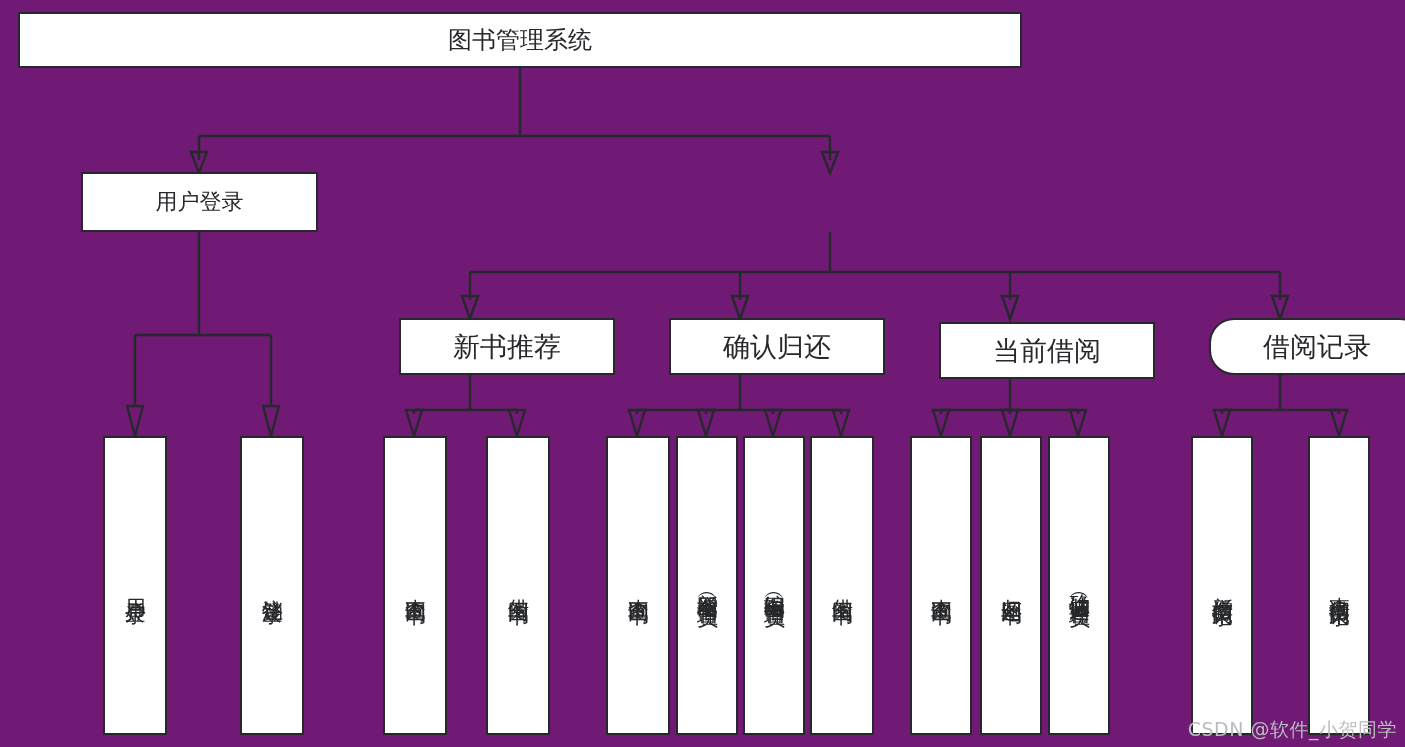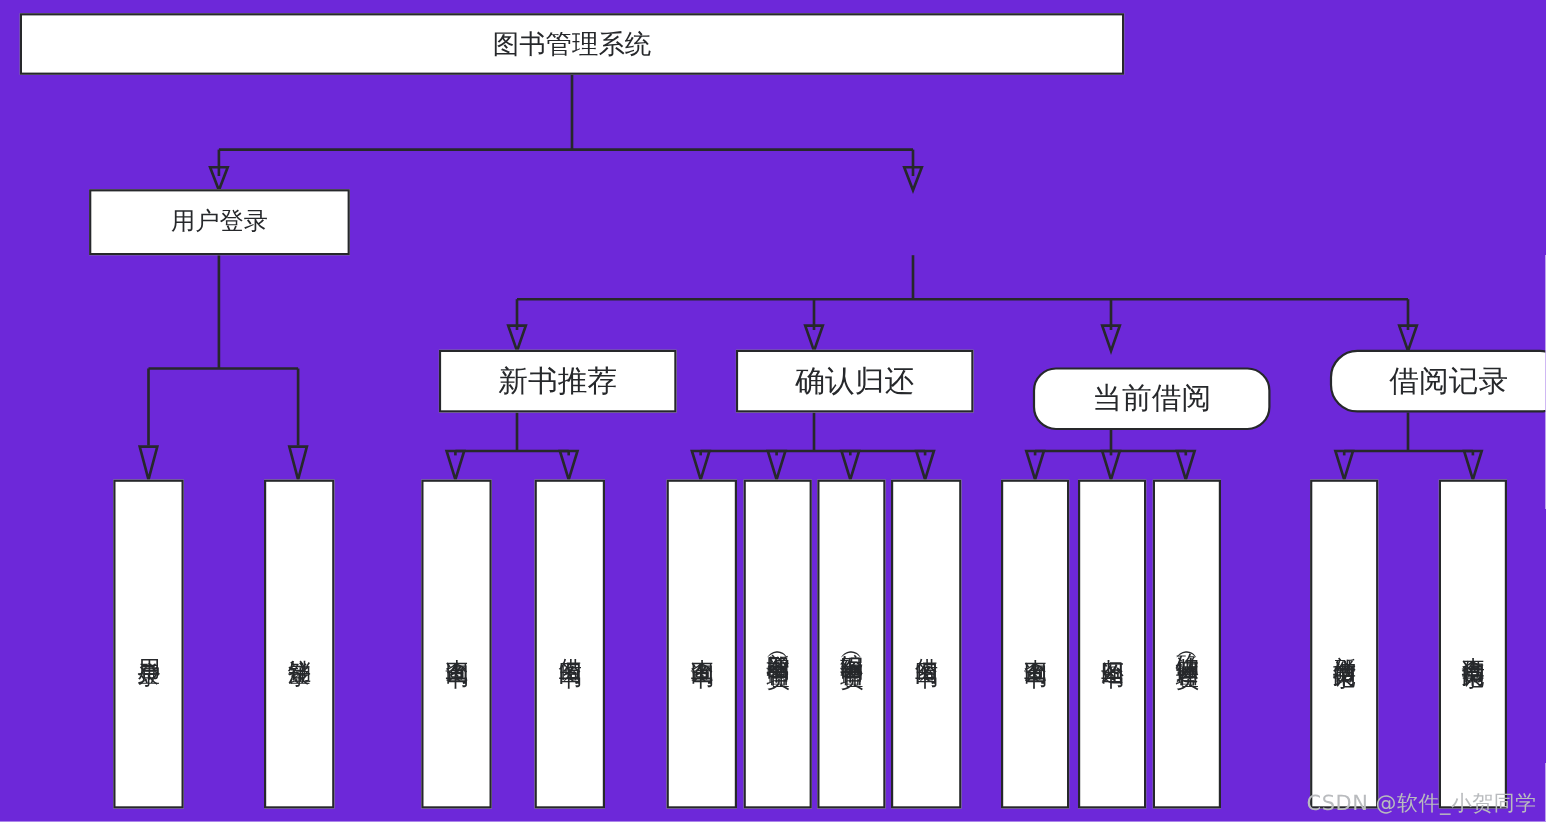--- a/index.html
+++ b/index.html
@@ -8,21 +8,21 @@
     padding: 0;
     background: #ffffff;
   }
   body {
     font-family: "DejaVu Sans", "Liberation Sans", sans-serif;
   }
   #canvas {
     position: relative;
     width: 1405px;
     height: 747px;
-    background: #6d28d9;
+    background: #701a75;
     overflow: hidden;
   }
   .node {
     position: absolute;
     box-sizing: border-box;
     border: 2px solid #26282b;
     background: #ffffff;
     display: flex;
     align-items: center;
     justify-content: center;
@@ -145,21 +145,21 @@
 
   <div class="node root" style="left:18px; top:12px; width:1004px; height:56px;">图书管理系统</div>
 
   <div class="node lvl1" style="left:81px; top:172px; width:237px; height:60px;">用户登录</div>
 
 
   <div class="node lvl2" style="left:362px; top:318px; width:216px; height:57px;">新书推荐</div>
 
   <div class="node lvl2" style="left:632px; top:318px; width:216px; height:57px;">确认归还</div>
 
-  <div class="node lvl2" style="left:902px; top:334px; width:216px; height:57px;border-radius:21px;">当前借阅</div>
+  <div class="node lvl2" style="left:902px; top:322px; width:216px; height:57px;">当前借阅</div>
 
   <div class="node lvl2" style="left:1172px; top:318px; width:216px; height:57px;border-radius:25px;">借阅记录</div>
 
   <div class="node leaf" style="left:103px; top:436px; width:64px; height:299px;">
     <span class="leaf-label">用户登录</span>
   </div>
   <div class="node leaf" style="left:240px; top:436px; width:64px; height:299px;">
     <span class="leaf-label">注销登录</span>
   </div>
 

